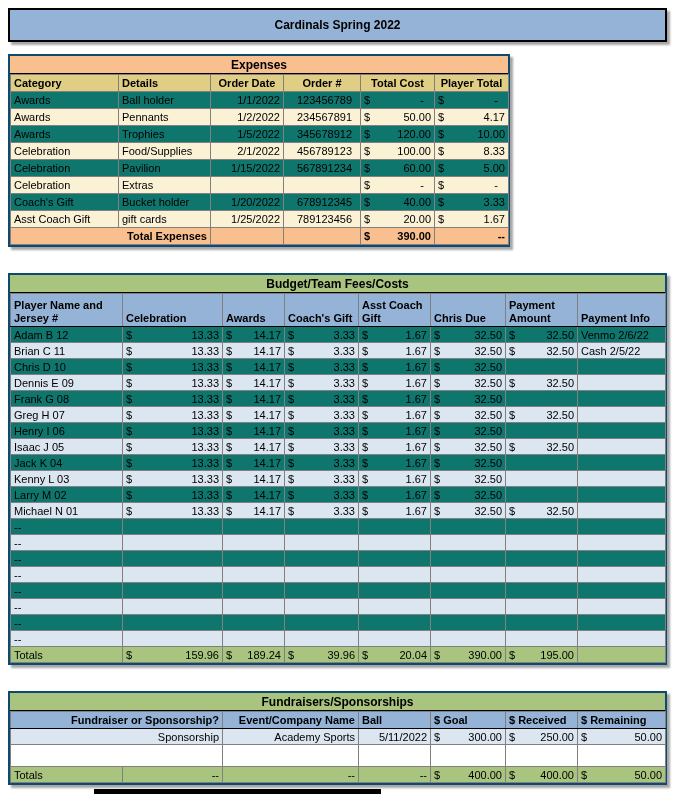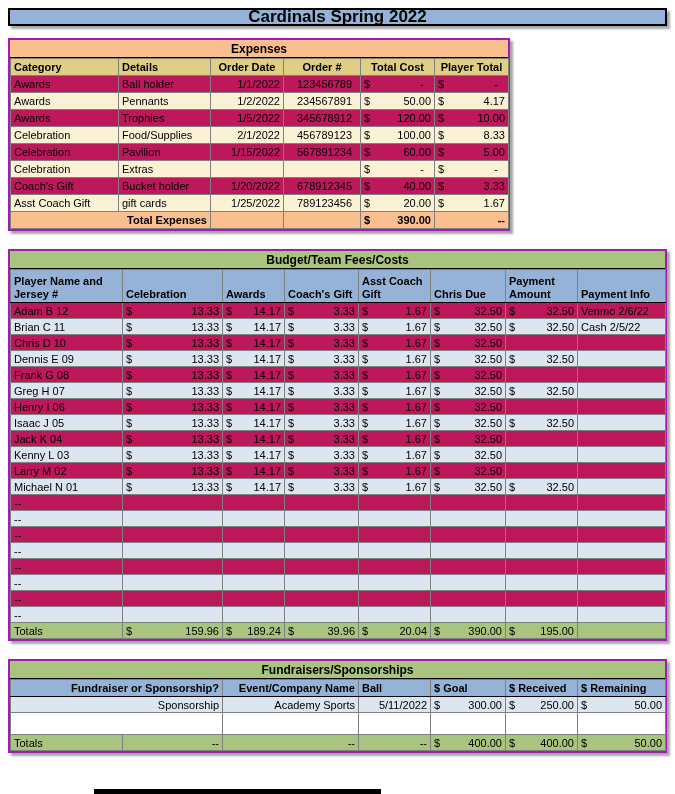--- a/index.html
+++ b/index.html
@@ -1,21 +1,21 @@
 <!DOCTYPE html>
 <html style="--blue: #95B3D7; --lblue: #DCE6F1; --green: #A9C47F; --salmon: #FABF8F; --khaki: #E0CE84; --cream: #FBF2D5; --grid: #808080;"><head>
 <meta charset="utf-8">
 <style>
   *{box-sizing:border-box;margin:0;padding:0}
   html,body{width:675px;height:794px;overflow:hidden;background:#fff}
   body{font-family:"Liberation Sans","DejaVu Sans",sans-serif;font-size:11px;color:#000;position:relative}
   :root{--blue:#95B3D7;--lblue:#DCE6F1;--green:#A9C47F;--salmon:#FABF8F;--khaki:#E0CE84;--cream:#FBF2D5;--grid:#808080}
   .page{position:absolute;left:8px;top:8px;width:659px}
-  .title-bar{height:18px;border:2px solid #000;background:var(--blue);display:flex;align-items:center;justify-content:center;font-weight:700;font-size:17px;box-shadow:3px 3px 2px rgba(0,0,0,.35);margin-bottom:12px}
-  .section{border:2px solid #a21caf;box-shadow:3px 3px 2px rgba(0,0,0,.35);margin-bottom:18px;background:#be185d}
+  .title-bar{height:34px;border:2px solid #000;background:var(--blue);display:flex;align-items:center;justify-content:center;font-weight:700;font-size:12px;box-shadow:3px 3px 2px rgba(0,0,0,.35);margin-bottom:12px}
+  .section{border:2px solid #0c4a6e;box-shadow:3px 3px 2px rgba(0,0,0,.35);margin-bottom:26px;background:#0f766e}
   .section--expenses{width:502px}
   .section-title{height:18px;display:flex;align-items:center;justify-content:center;font-weight:700;font-size:12px;border-bottom:1px solid #000}
   .section--expenses .section-title{background:var(--salmon)}
   .section--budget .section-title,.section--fund .section-title{background:var(--green)}
   table{border-collapse:collapse;width:100%;table-layout:fixed}
   td,th{border:1px solid var(--grid);height:17px;padding:0 3px;font-size:11px;white-space:nowrap;overflow:hidden;text-align:left;vertical-align:middle;font-weight:400}
   .section--budget td,.section--fund td{height:16px}
   thead th{font-weight:700}
   .section--expenses thead th{background:var(--khaki);text-align:center}
   .section--expenses thead th.al{text-align:left}

